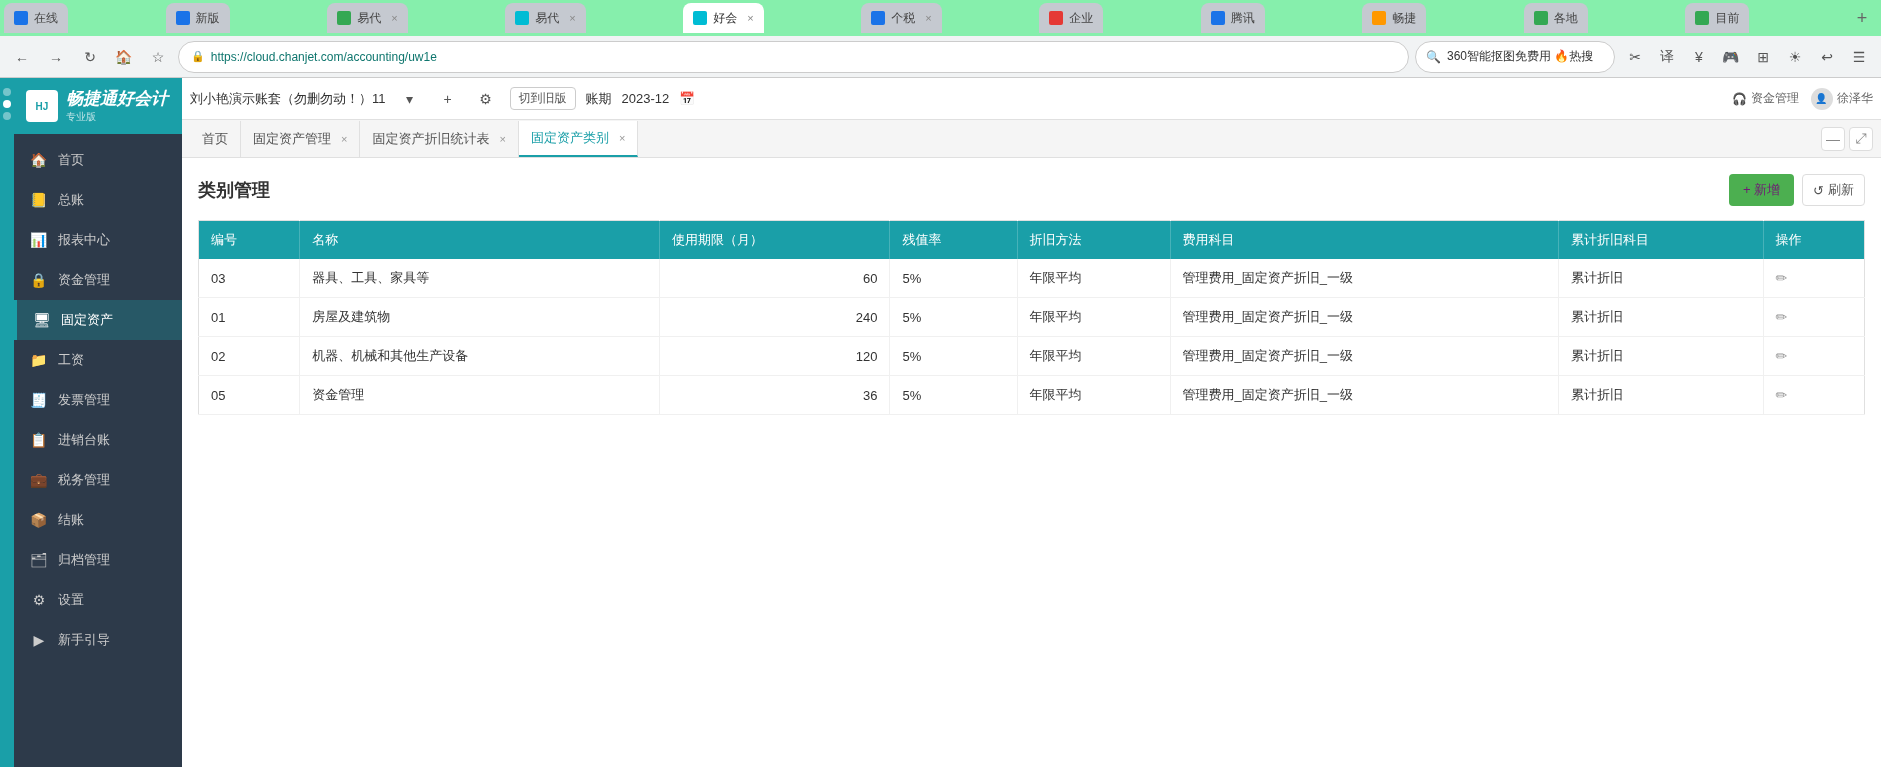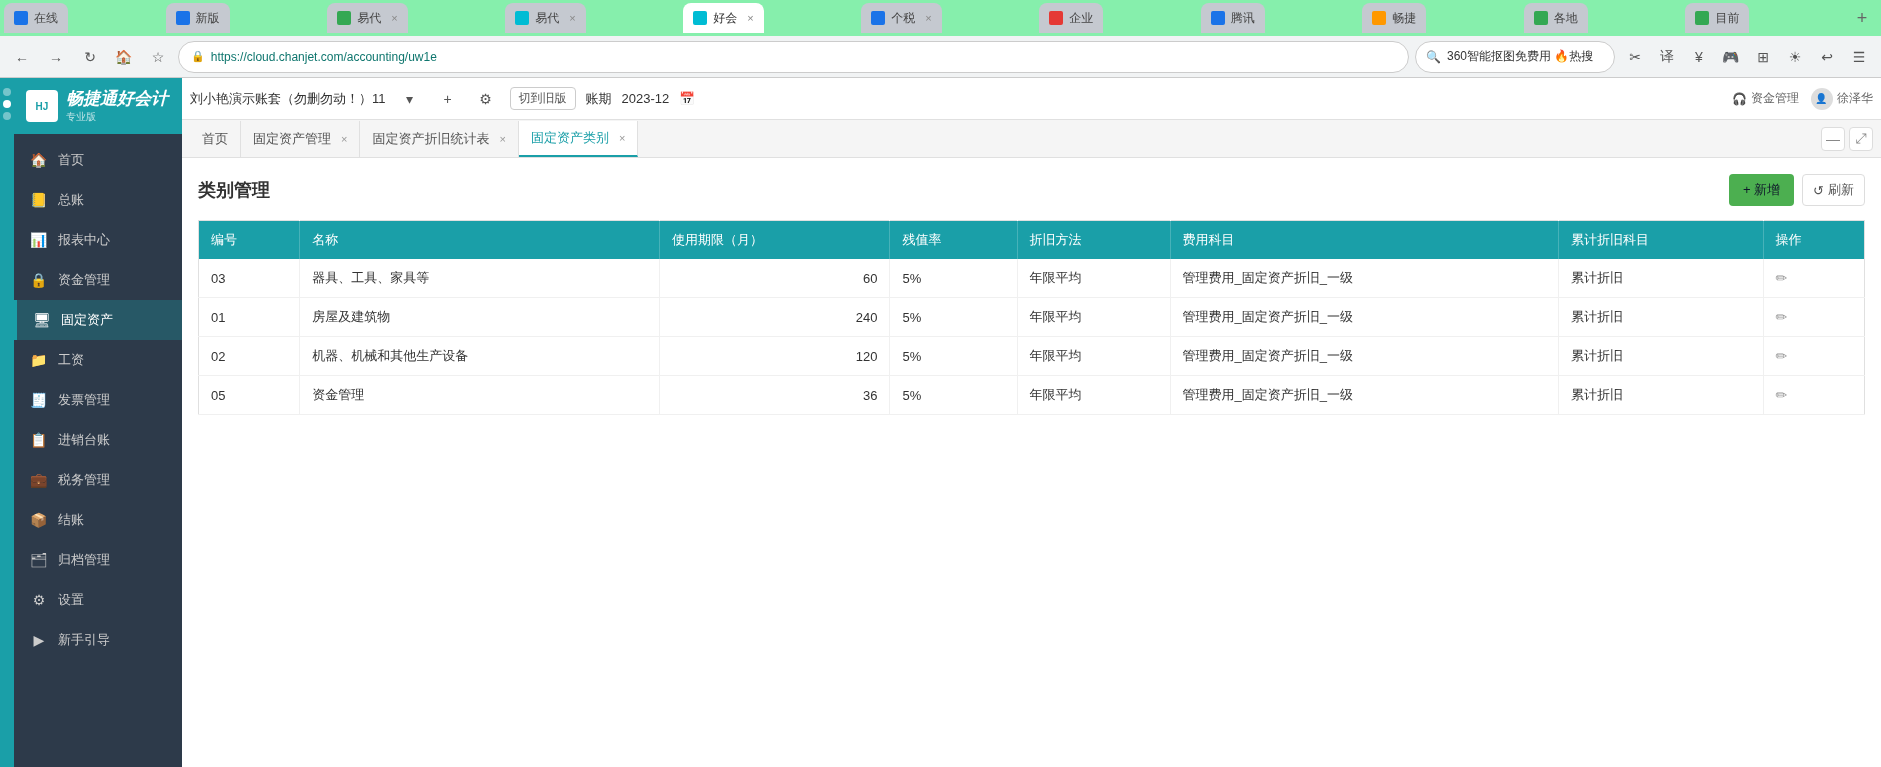--- a/index.html
+++ b/index.html
@@ -59,21 +59,21 @@
     .page-tab.active { background: #fff; color: #1a9fa8; border-bottom: 2px solid #1a9fa8; }
     .page-tab .tab-x { color: #999; font-size: 11px; cursor: pointer; margin-left: 4px; }
     .tab-controls { margin-left: auto; display: flex; gap: 4px; }
     .tab-ctrl-btn { width: 24px; height: 24px; display: flex; align-items: center; justify-content: center; border-radius: 4px; cursor: pointer; color: #888; font-size: 14px; border: 1px solid #ddd; background: #fff; }
 
     
     .main-content { flex: 1; padding: 16px; overflow-y: auto; }
     .page-header { display: flex; align-items: center; margin-bottom: 14px; gap: 40px; }
     .page-title { font-size: 18px; font-weight: bold; color: #333; }
     .page-actions { margin-left: auto; display: flex; gap: 8px; }
-    .btn-add { background: #4caf50; color: #0f172a; border: none; border-radius: 4px; padding: 6px 14px; font-size: 13px; cursor: pointer; display: flex; align-items: center; gap: 4px; }
+    .btn-add { background: #4caf50; color: #701a75; border: none; border-radius: 4px; padding: 6px 14px; font-size: 13px; cursor: pointer; display: flex; align-items: center; gap: 4px; }
     .btn-refresh { background: #fff; color: #555; border: 1px solid #ddd; border-radius: 4px; padding: 6px 10px; font-size: 13px; cursor: pointer; display: flex; align-items: center; gap: 4px; }
 
     
     .data-table { width: 100%; border-collapse: collapse; border: 1px solid #e0e0e0; }
     .data-table thead tr { background: #1a9fa8; color: #fff; }
     .data-table thead th { padding: 10px 12px; text-align: left; font-size: 13px; font-weight: normal; border-right: 1px solid rgba(255,255,255,0.2); }
     .data-table thead th:last-child { border-right: none; }
     .data-table tbody tr { border-bottom: 1px solid #f0f0f0; background: #fff; }
     .data-table tbody td { padding: 10px 12px; font-size: 13px; color: #333; border-right: 1px solid #f0f0f0; }
     .data-table tbody td:last-child { border-right: none; }

